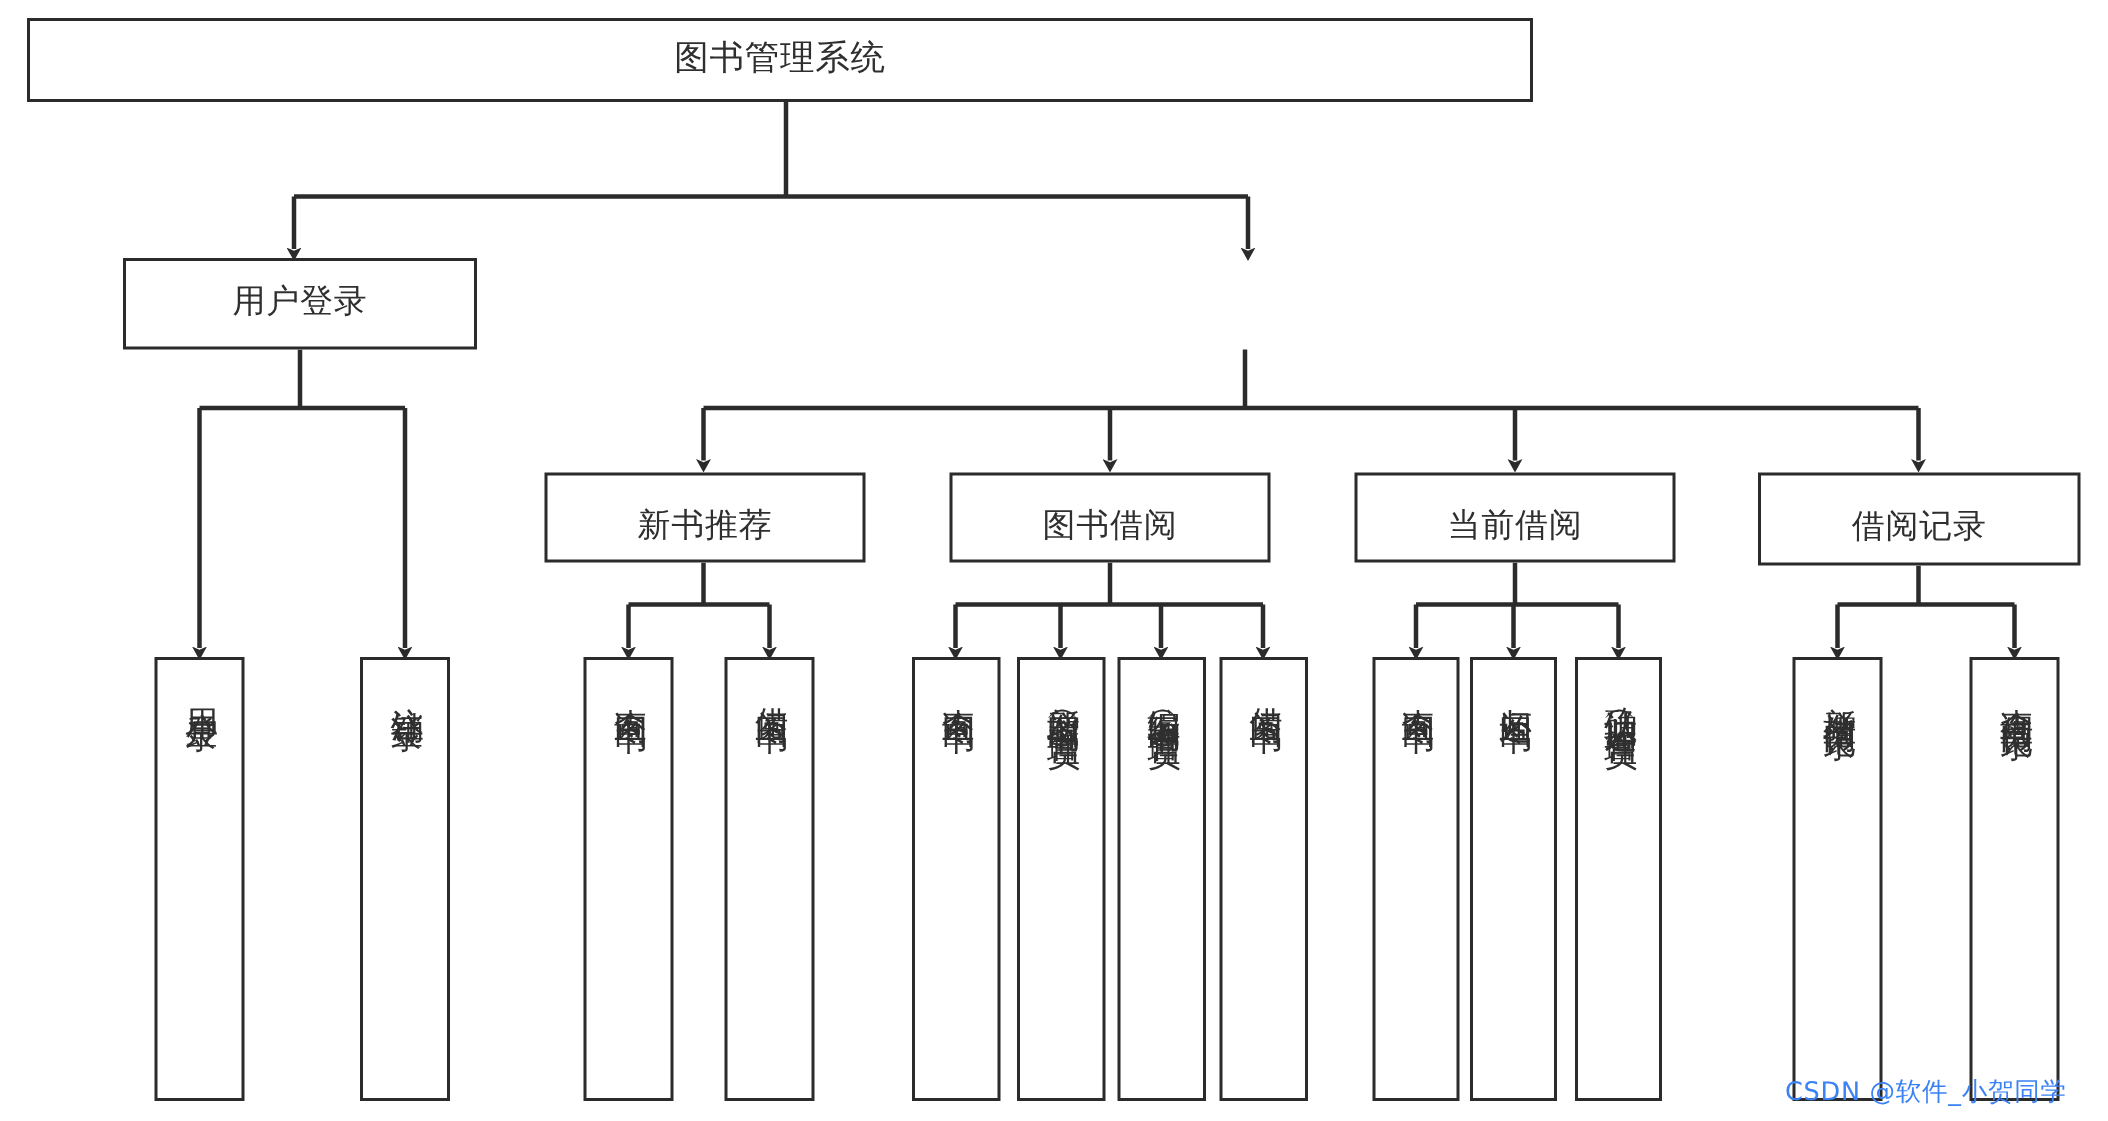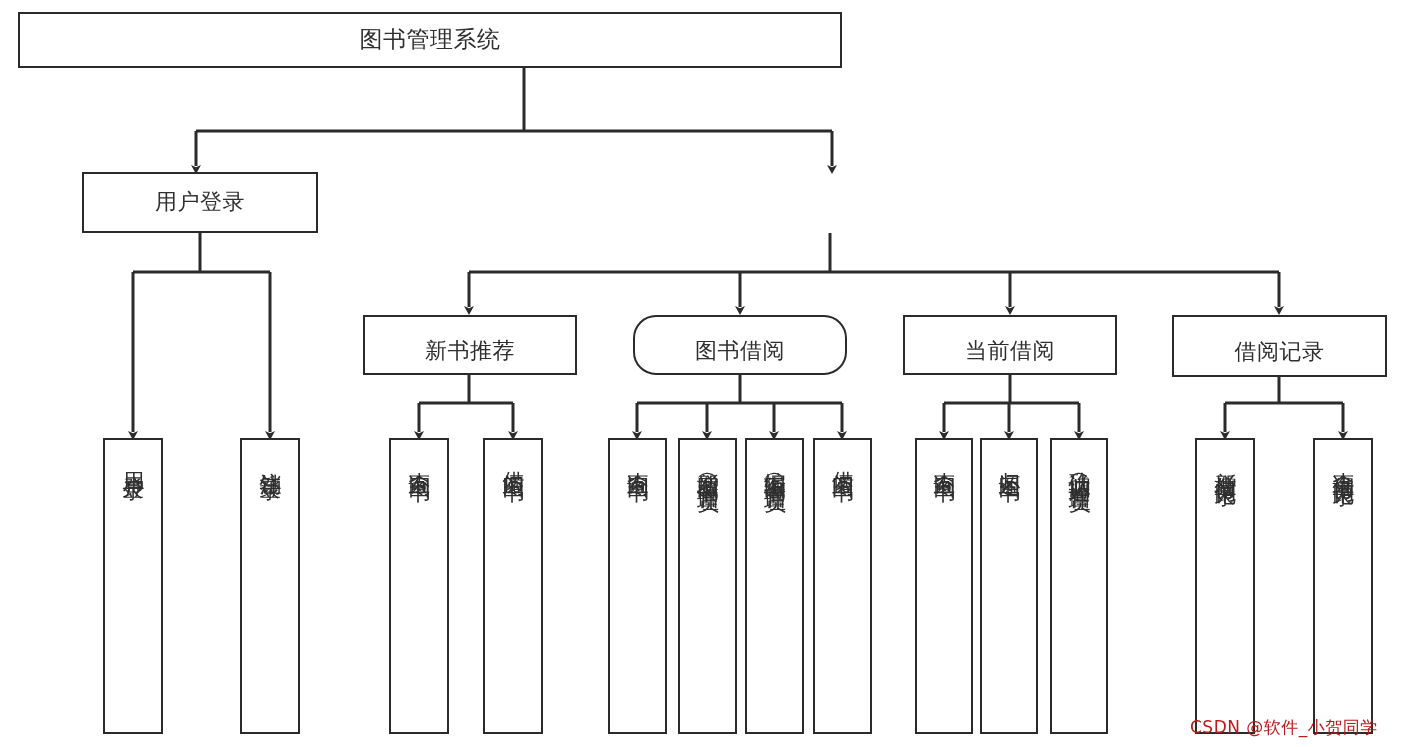--- a/index.html
+++ b/index.html
@@ -55,21 +55,21 @@
   }
   .level-3 .node-label {
     font-size: 22px;
     writing-mode: vertical-rl;
     text-orientation: upright;
     line-height: 1.04;
     letter-spacing: 3px;
   }
   .watermark {
     position: absolute;
-    color: #b91c1c;
+    color: #3b82f6;
     font-size: 17px;
     letter-spacing: 0.5px;
     white-space: nowrap;
     user-select: none;
   }
 </style>
 </head>
 <body>
 
 <div id="diagram-root">
@@ -118,32 +118,32 @@
       <path d="M1009,403 L1009,432" marker-end="url(#arrow)"></path>
       <path d="M1079,403 L1079,432" marker-end="url(#arrow)"></path>
 
       <path d="M1279,377 L1279,403"></path>
       <path d="M1225,403 L1343,403"></path>
       <path d="M1225,403 L1225,432" marker-end="url(#arrow)"></path>
       <path d="M1343,403 L1343,432" marker-end="url(#arrow)"></path>
     </g>
   </svg>
 
-  <div class="node-box level-0" style="left:18px; top:12px; width:824px; height:56px;">
+  <div class="node-box level-0" style="left:18px; top:12px; width:1004px; height:56px;">
     <span class="node-label">图书管理系统</span>
   </div>
 
   <div class="node-box level-1" style="left:82px; top:172px; width:236px; height:61px;">
     <span class="node-label">用户登录</span>
   </div>
 
   <div class="node-box level-2" style="left:363px; top:315px; width:214px; height:60px;">
     <span class="node-label">新书推荐</span>
   </div>
-  <div class="node-box level-2" style="left:633px; top:315px; width:214px; height:60px;border-radius:23px;">
+  <div class="node-box level-2" style="left:633px; top:315px; width:214px; height:60px;">
     <span class="node-label">图书借阅</span>
   </div>
   <div class="node-box level-2" style="left:903px; top:315px; width:214px; height:60px;">
     <span class="node-label">当前借阅</span>
   </div>
   <div class="node-box level-2" style="left:1172px; top:315px; width:215px; height:62px;">
     <span class="node-label">借阅记录</span>
   </div>
 
   <div class="node-box level-3" style="left:103px; top:438px; width:60px; height:296px;">

